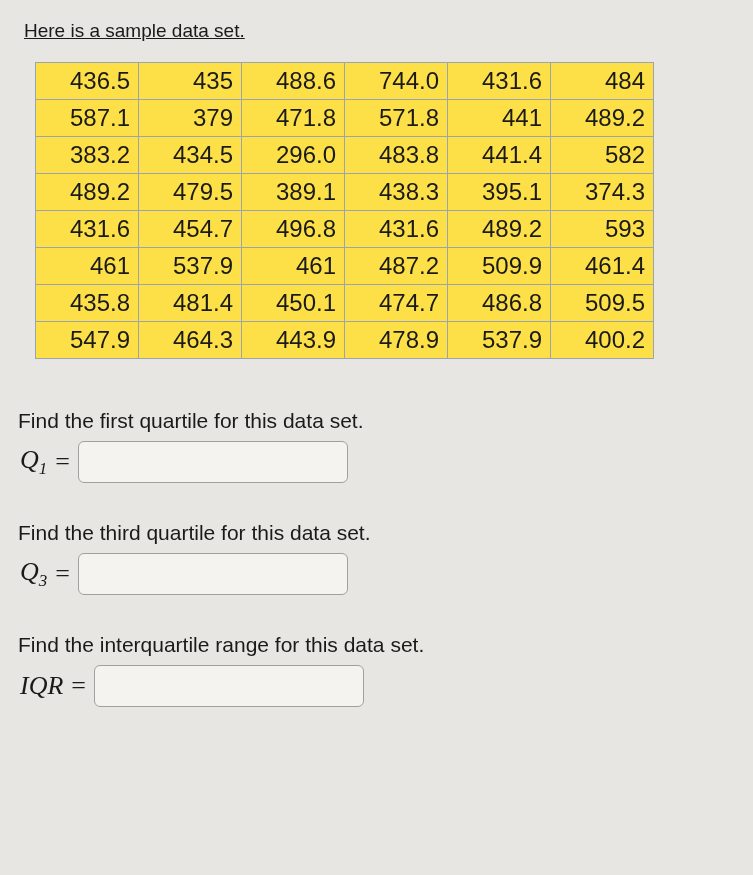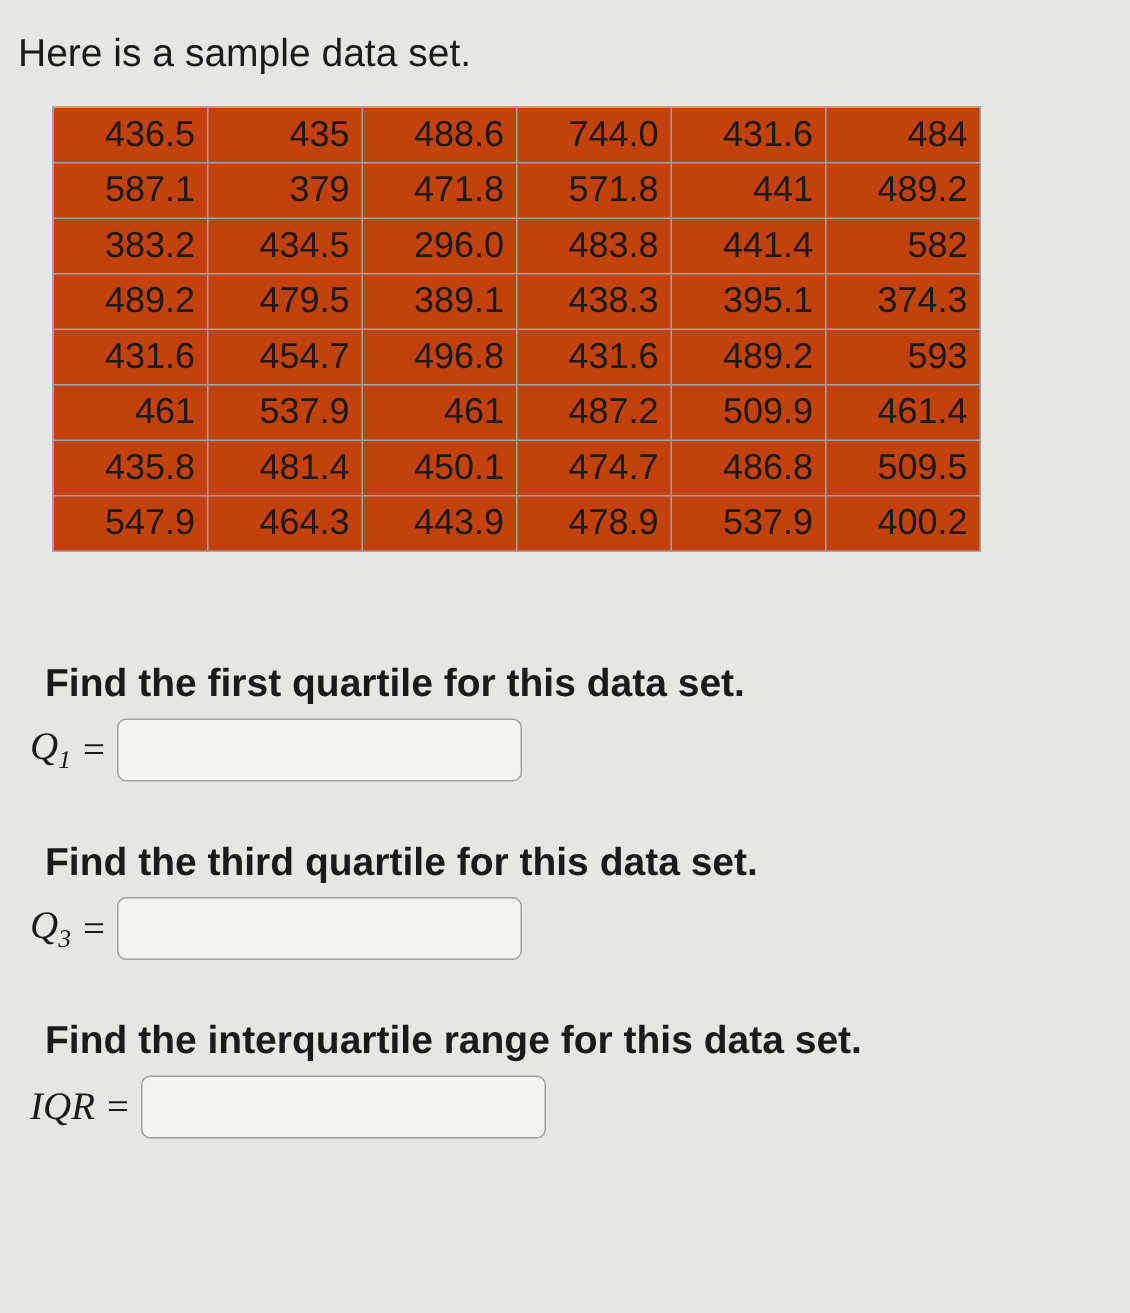--- a/index.html
+++ b/index.html
@@ -11,44 +11,44 @@
       font-family: Arial, Helvetica, sans-serif;
       background: #e8e6e3;
       width: 753px;
       height: 875px;
       padding: 20px 10px;
       color: #1a1a1a;
       position: relative;
       overflow: hidden;
     }
     .intro {
-      font-size: 26px;
+      font-size: 19px;
       margin-bottom: 20px;
-      margin-left: 2px;
+      margin-left: 14px;
+      text-decoration: underline;
     }
     .data-table {
       border-collapse: collapse;
       margin-left: 25px;
-      margin-bottom: 72px;
-      background: #c2410c;
+      margin-bottom: 50px;
+      background: #fde047;
     }
     .data-table td {
       border: 1px solid #9aa5b0;
       padding: 4px 8px;
       text-align: right;
       font-size: 24px;
       width: 103px;
       height: 36px;
       vertical-align: middle;
     }
     .prompt {
-      font-size: 26px;
-      margin-left: 20px;
+      font-size: 21px;
+      margin-left: 8px;
       margin-bottom: 8px;
-      font-weight: bold;
     }
     .answer-line {
       display: flex;
       align-items: center;
       margin-left: 10px;
       margin-bottom: 38px;
     }
     .label-q {
       font-size: 26px;
       font-style: italic;

